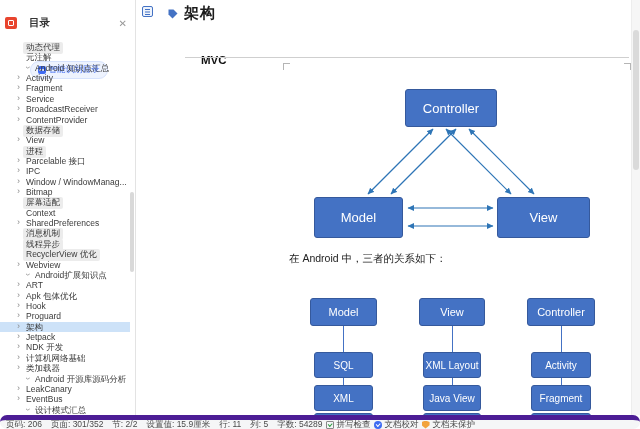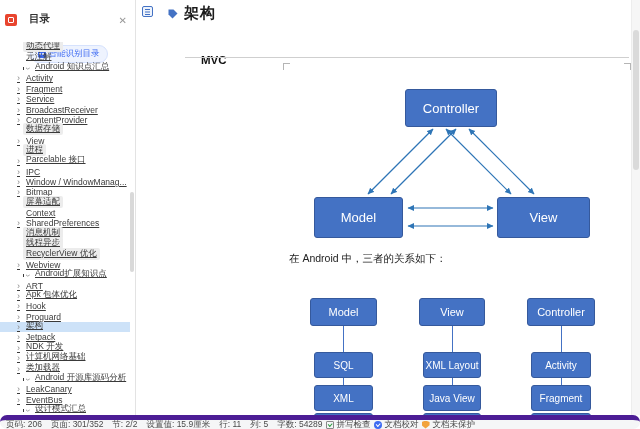--- a/index.html
+++ b/index.html
@@ -6,37 +6,37 @@
     --accent:#4472C4; --accent-border:#35599C; --arrow:#2E75B6;
     --sel:#CDE2F8; --smart:#3E6BF2;
   }
   html,body{margin:0;padding:0;width:640px;height:429px;overflow:hidden;
     font-family:"Liberation Sans",sans-serif;background:#fff;}
   .app{position:relative;width:640px;height:429px;}
 
   
   .sidebar{position:absolute;left:0;top:0;width:136px;height:415px;background:#fff;
     border-right:1px solid #e3e3e3;box-sizing:border-box;}
-  .sb-header{height:22px;display:flex;align-items:flex-end;padding:4px 5px;}
+  .sb-header{height:22px;display:flex;align-items:center;padding:12px 5px;}
   .app-icon{width:12px;height:12px;border-radius:2px;background:#E8442E;display:inline-block;position:relative;flex:0 0 12px;}
   .app-icon::after{content:"";position:absolute;left:3px;top:3px;width:6px;height:6px;
     border:1px solid #fff;border-radius:1px;box-sizing:border-box;}
   .sb-title{font-size:10.5px;color:#333;margin-left:12px;font-weight:bold;flex:1;}
   .sb-close{color:#999;font-size:10px;padding:0 3px;}
   .sb-toolbar{height:20px;display:flex;align-items:center;padding:0 4px;gap:5px;flex-direction:column;}
   .mini-icon{width:11px;height:11px;display:inline-block;border-radius:2px;
     background:repeating-linear-gradient(#9aa0a6 0 1.5px, transparent 1.5px 4px);opacity:.75;}
   .smart-btn{margin-left:2px;display:flex;align-items:center;gap:3px;background:#EEF3FE;
     border:1px solid #D6E2FD;color:var(--smart);font-size:8.5px;border-radius:9px;
     padding:2px 7px;font-family:inherit;cursor:pointer;}
   .robot-icon{width:8px;height:8px;border-radius:2px;background:var(--smart);position:relative;flex:0 0 8px;}
   .robot-icon::after{content:"";position:absolute;left:1.5px;top:2.5px;width:2px;height:2px;
     background:#fff;border-radius:50%;box-shadow:3px 0 0 #fff;}
   .tree{position:absolute;top:42px;left:0;right:5px;bottom:0;overflow:hidden;}
-  .tree-item{height:10.36px;display:flex;align-items:flex-end;font-size:8.5px;color:#3a3a3a;white-space:nowrap;text-decoration:underline;}
+  .tree-item{height:10.36px;display:flex;align-items:flex-start;font-size:8.5px;color:#3a3a3a;white-space:nowrap;}
   .tree-item.indent0{padding-left:23px;}
   .tree-item.indent1{padding-left:14px;}
   .arrow{width:9px;flex:0 0 9px;color:#8a8a8a;font-size:9px;line-height:1;
     display:inline-flex;justify-content:center;}
   .arrow.down{transform:rotate(90deg);}
   .lbl{padding:0 3px;border-radius:2px;}
   .tree-item.dim .lbl{background:#ECECEC;}
   .tree-item.selected{background:var(--sel);}
   .sb-scroll{position:absolute;right:1px;top:42px;bottom:4px;width:4px;}
   .sb-scroll .thumb{position:absolute;top:150px;height:80px;width:4px;border-radius:2px;background:#d9d9d9;}

